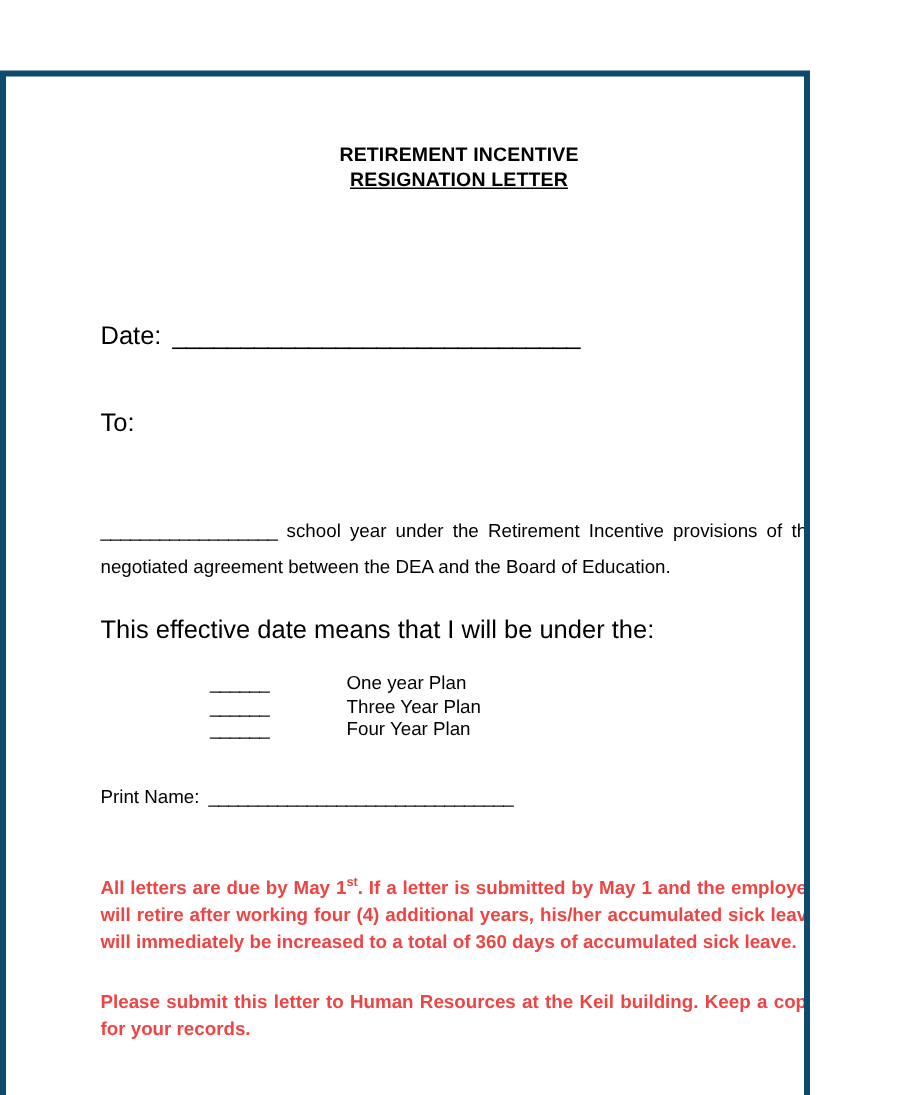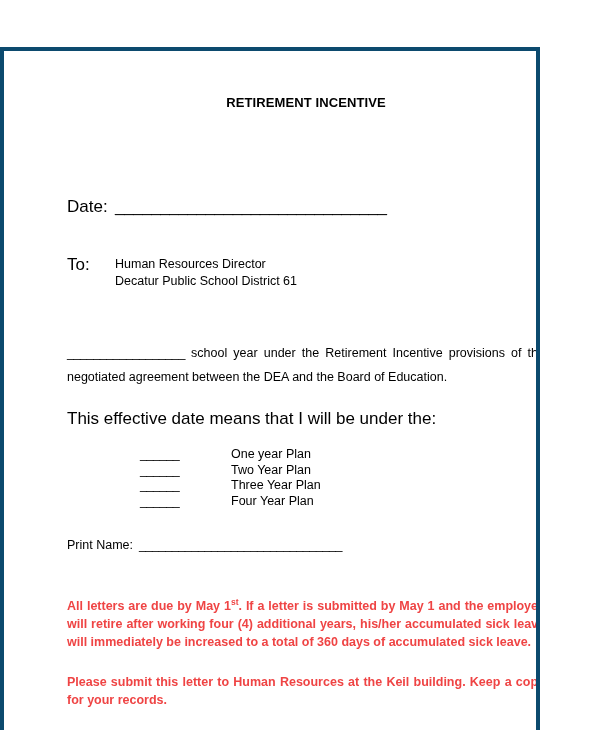--- a/index.html
+++ b/index.html
@@ -152,40 +152,37 @@
   }
 </style>
 </head>
 <body>
 
 <div class="page">
   <div class="sheet">
 
     <div class="title-block">
       <div>RETIREMENT INCENTIVE</div>
+      <div class="title-line-2">RESIGNATION LETTER</div>
     </div>
 
     <div class="line date-row">
       <span class="lbl">Date:</span><span class="blank">______________________________</span>
     </div>
 
     <div class="to-block">
-      <span class="lbl line">To:</span><span class="names">
-        <div>Human Resources Director</div>
-        <div>Decatur Public School District 61</div>
-      </span>
+      <span class="lbl line">To:</span>
     </div>
 
     <div class="body-para"><br><span class="fill">__________________</span> <span>school year under the Retirement Incentive provisions of the negotiated agreement between the DEA and the Board of Education.</span></div>
 
     <div class="means-line">This effective date means that I will be under the:</div>
 
     <div class="plans">
       <div class="plan-row"><span class="tick">______</span><span>One year Plan</span></div>
-      <div class="plan-row"><span class="tick">______</span><span>Two Year Plan</span></div>
       <div class="plan-row"><span class="tick">______</span><span>Three Year Plan</span></div>
       <div class="plan-row"><span class="tick">______</span><span>Four Year Plan</span></div>
     </div>
 
     <div class="sig-block">
       <div class="sig-row"><span class="lbl">Print Name:</span><span class="rule">_______________________________</span></div>
     </div>
 
     <div class="notice notice-1"><span>All letters are due by May 1</span><sup>st</sup><span>.  If a letter is submitted by May 1 and the employee will retire after working four (4) additional years, his/her accumulated sick leave will immediately be increased to a total of 360 days of accumulated sick leave.</span></div>
 

